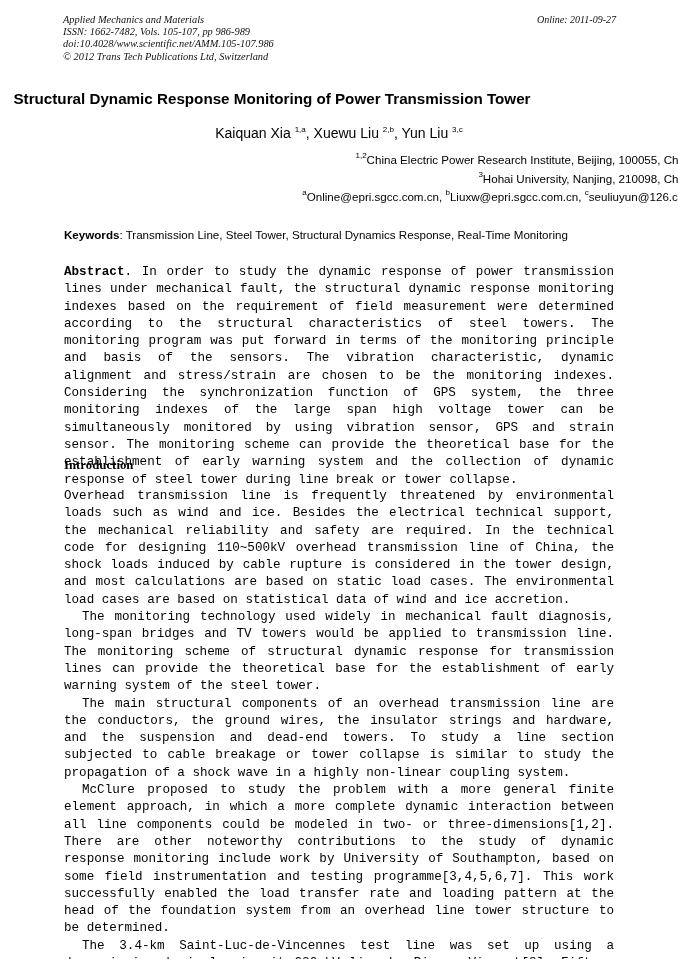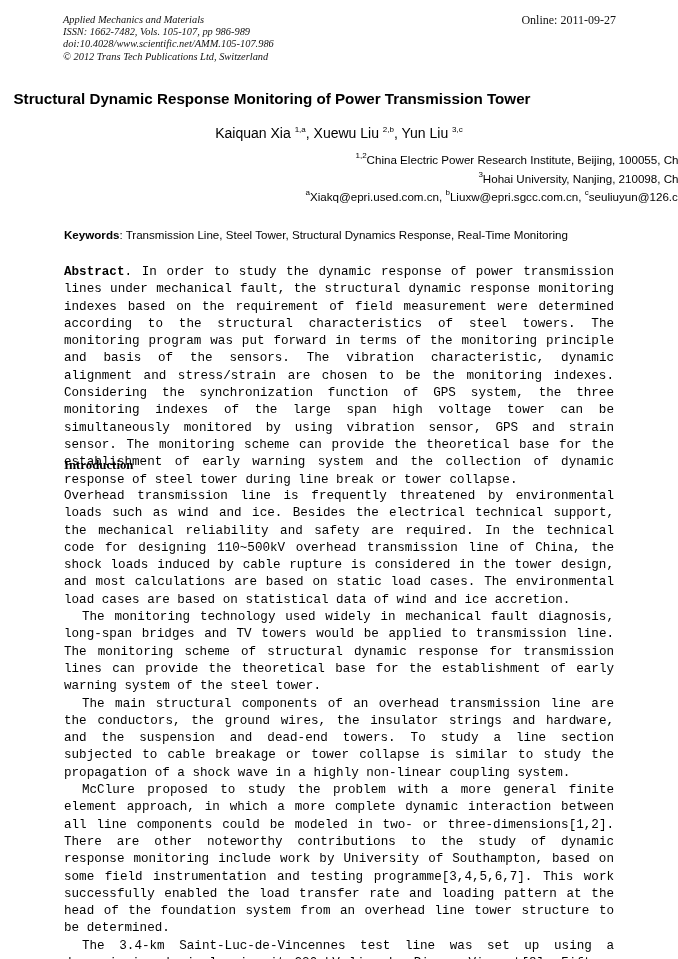--- a/index.html
+++ b/index.html
@@ -29,21 +29,22 @@
       font-size: 10.4px;
       line-height: 12.2px;
       color: #111;
     }
     .header-left div { white-space: nowrap; }
     .header-right {
       position: absolute;
       right: 62px;
       top: 14px;
       font-family: "Liberation Serif", serif;
-      font-size: 12px;
+      font-style: italic;
+      font-size: 10px;
       line-height: 12.2px;
       color: #111;
       white-space: nowrap;
     }
     .title {
       position: absolute;
       left: 0;
       width: 544px;
       top: 90px;
       text-align: center;
@@ -140,21 +141,21 @@
     <span>Kaiquan Xia</span>&nbsp;<sup>1,a</sup><span>, </span><span>Xuewu Liu</span>&nbsp;<sup>2,b</sup><span>, </span><span>Yun Liu</span>&nbsp;<sup>3,c</sup>
   </div>
 
   <div class="affil a1">
     <sup>1,2</sup><span>China Electric Power Research Institute, Beijing, 100055, China</span>
   </div>
   <div class="affil a2">
     <sup>3</sup><span>Hohai University, Nanjing, 210098, China</span>
   </div>
   <div class="affil a3">
-    <sup>a</sup><span>Xiakq@epri.used.com.cn</span><span>, </span><sup>b</sup><span>Liuxw@epri.sgcc.com.cn</span><span>, </span><sup>c</sup><span>seuliuyun@126.com</span>
+    <sup>a</sup><span>Online@epri.sgcc.com.cn</span><span>, </span><sup>b</sup><span>Liuxw@epri.sgcc.com.cn</span><span>, </span><sup>c</sup><span>seuliuyun@126.com</span>
   </div>
 
   <div class="keywords">
     <b>Keywords</b><span>: Transmission Line, Steel Tower, Structural Dynamics Response, Real-Time Monitoring</span>
   </div>
 
   <div class="body-text abstract">
     <b>Abstract</b><span>. In order to study the dynamic response of power transmission lines under mechanical fault, the structural dynamic response monitoring indexes based on the requirement of field measurement were determined according to the structural characteristics of steel towers. The monitoring program was put forward in terms of the monitoring principle and basis of the sensors. The vibration characteristic, dynamic alignment and stress/strain are chosen to be the monitoring indexes. Considering the synchronization function of GPS system, the three monitoring indexes of the large span high voltage tower can be simultaneously monitored by using vibration sensor, GPS and strain sensor. The monitoring scheme can provide the theoretical base for the establishment of early warning system and the collection of dynamic response of steel tower during line break or tower collapse.</span>
   </div>
 

